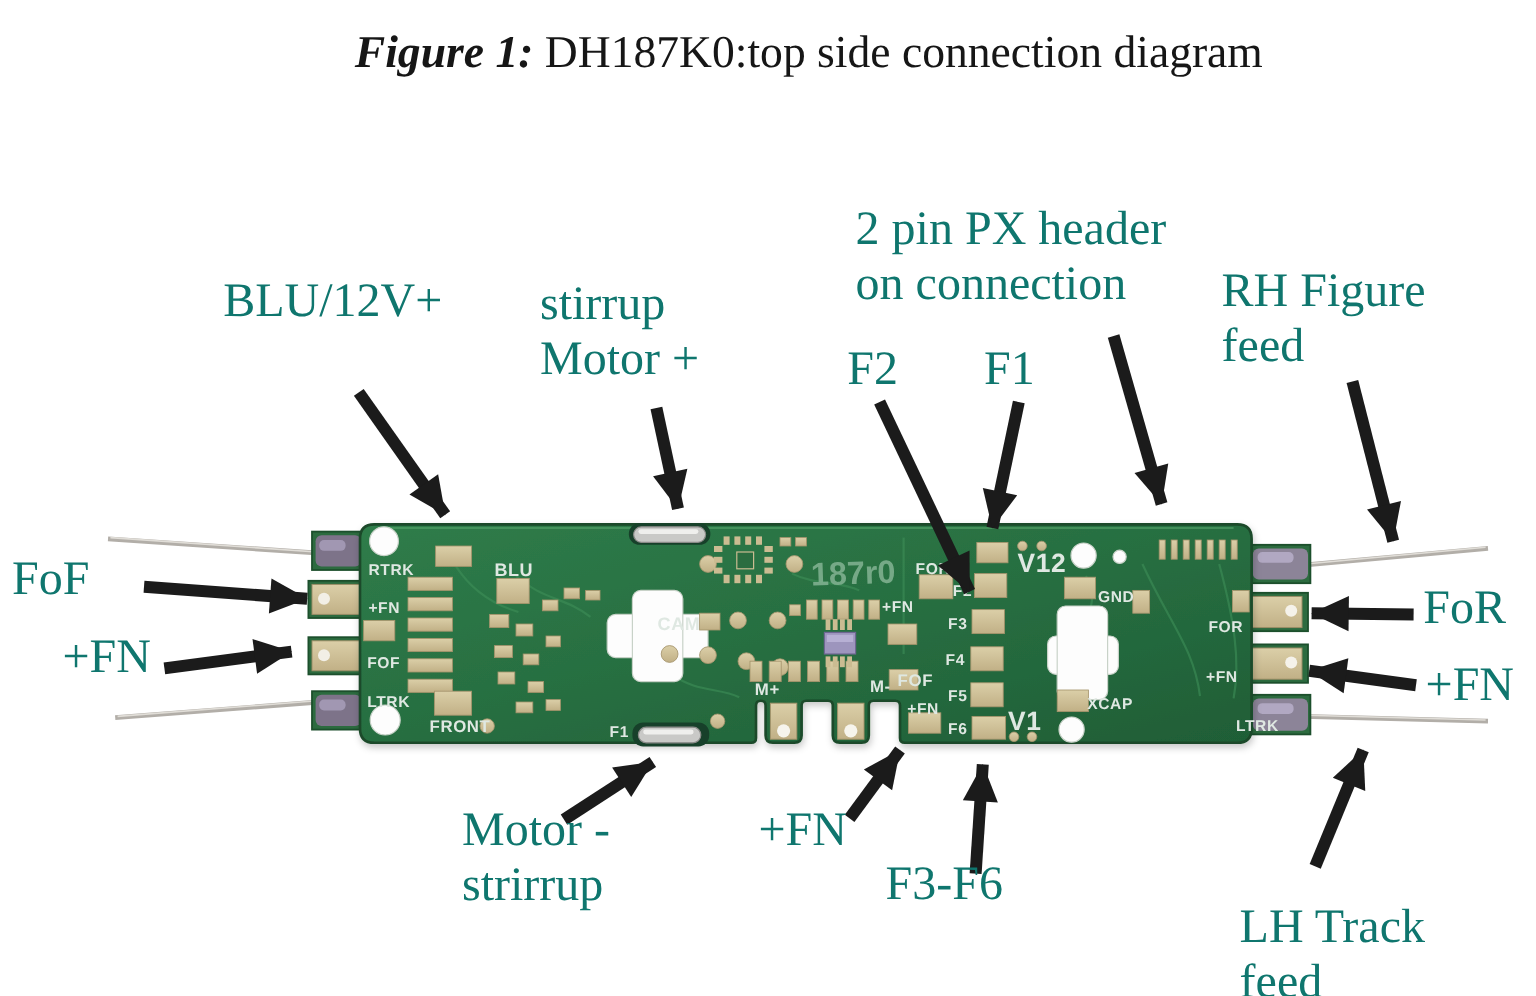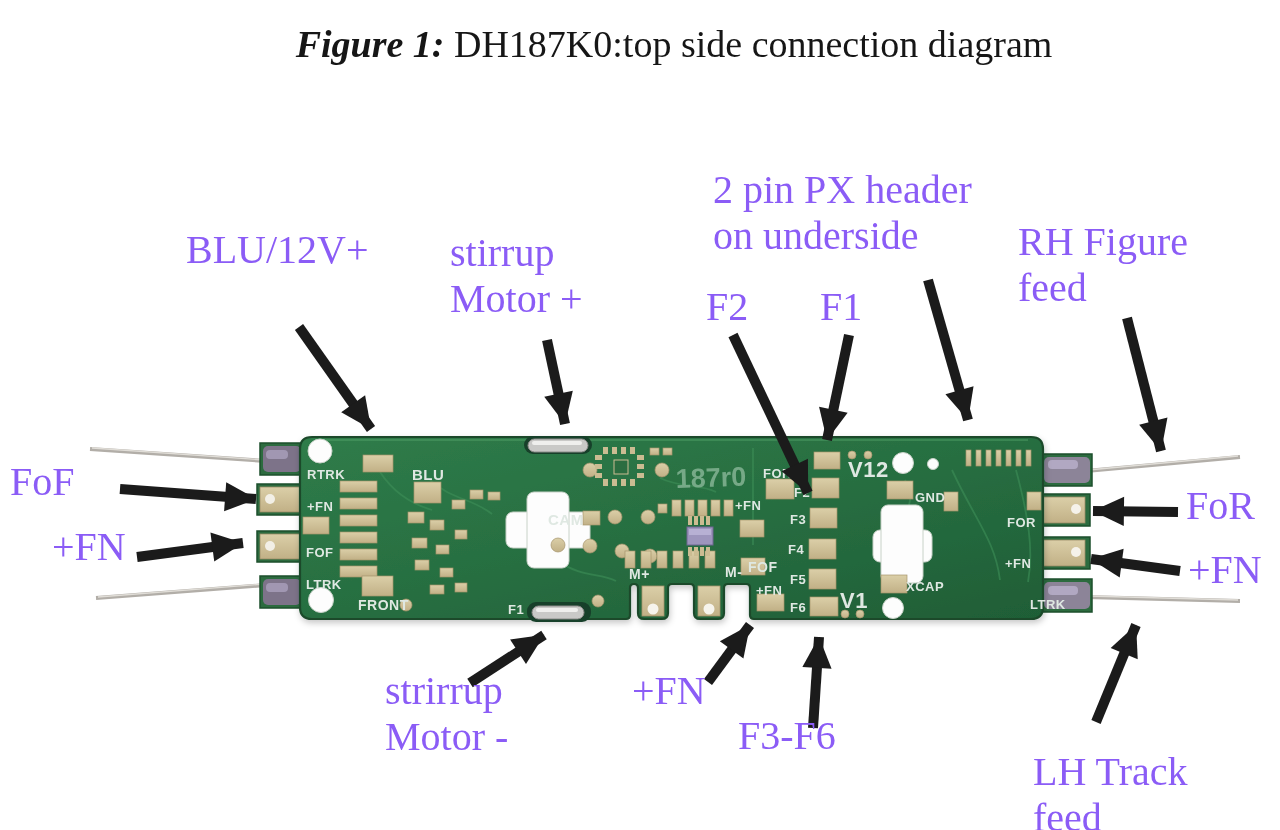--- a/index.html
+++ b/index.html
@@ -1,21 +1,21 @@
 <!DOCTYPE html>
 <html><head>
 <meta charset="utf-8">
 <style>
   html,body{margin:0;padding:0;background:#ffffff;}
   .stage{position:relative;width:1280px;height:830px;background:#ffffff;overflow:hidden;
          font-family:"Liberation Serif",serif;color:#161616;text-decoration:underline;}
   .fig-title{position:absolute;left:0;right:0;top:22px;text-align:center;padding-left:68px;
              font-size:38px;white-space:nowrap;}
   .fig-title .prefix{font-weight:bold;font-style:italic;}
-  .callout{position:absolute;font-size:40px;line-height:46px;white-space:nowrap;color:#8b5cf6;}
+  .callout{position:absolute;font-size:40px;line-height:46px;white-space:nowrap;color:#0f766e;}
   svg{position:absolute;left:0;top:0;}
   .silk{font-family:"Liberation Sans",sans-serif;font-weight:bold;fill:#dfe8e2;letter-spacing:0.5px;}
   .wm{font-family:"Liberation Sans",sans-serif;font-weight:bold;fill:#7fb08f;opacity:0.9;}
 </style>
 </head>
 <body>
 
 <div class="stage">
 
   <div class="fig-title">
@@ -296,39 +296,39 @@
 
   <div class="callout" style="left:186px;top:227px">BLU/12V+</div>
 
   <div class="callout" style="left:450px;top:230px">
     <div>stirrup</div>
     <div>Motor +</div>
   </div>
 
   <div class="callout" style="left:713px;top:167px">
     <div>2 pin PX header</div>
-    <div>on underside</div>
+    <div>on connection</div>
   </div>
 
   <div class="callout" style="left:706px;top:284px">F2</div>
   <div class="callout" style="left:820px;top:284px">F1</div>
 
   <div class="callout" style="left:1018px;top:219px">
     <div>RH Figure</div>
     <div>feed</div>
   </div>
 
   <div class="callout" style="left:10px;top:459px">FoF</div>
   <div class="callout" style="left:52px;top:524px">+FN</div>
   <div class="callout" style="left:1186px;top:483px">FoR</div>
   <div class="callout" style="left:1188px;top:547px">+FN</div>
 
   <div class="callout" style="left:385px;top:668px">
+    <div>Motor -</div>
     <div>strirrup</div>
-    <div>Motor -</div>
   </div>
 
   <div class="callout" style="left:632px;top:668px">+FN</div>
   <div class="callout" style="left:738px;top:713px">F3-F6</div>
 
   <div class="callout" style="left:1033px;top:749px">
     <div>LH Track</div>
     <div>feed</div>
   </div>
 

